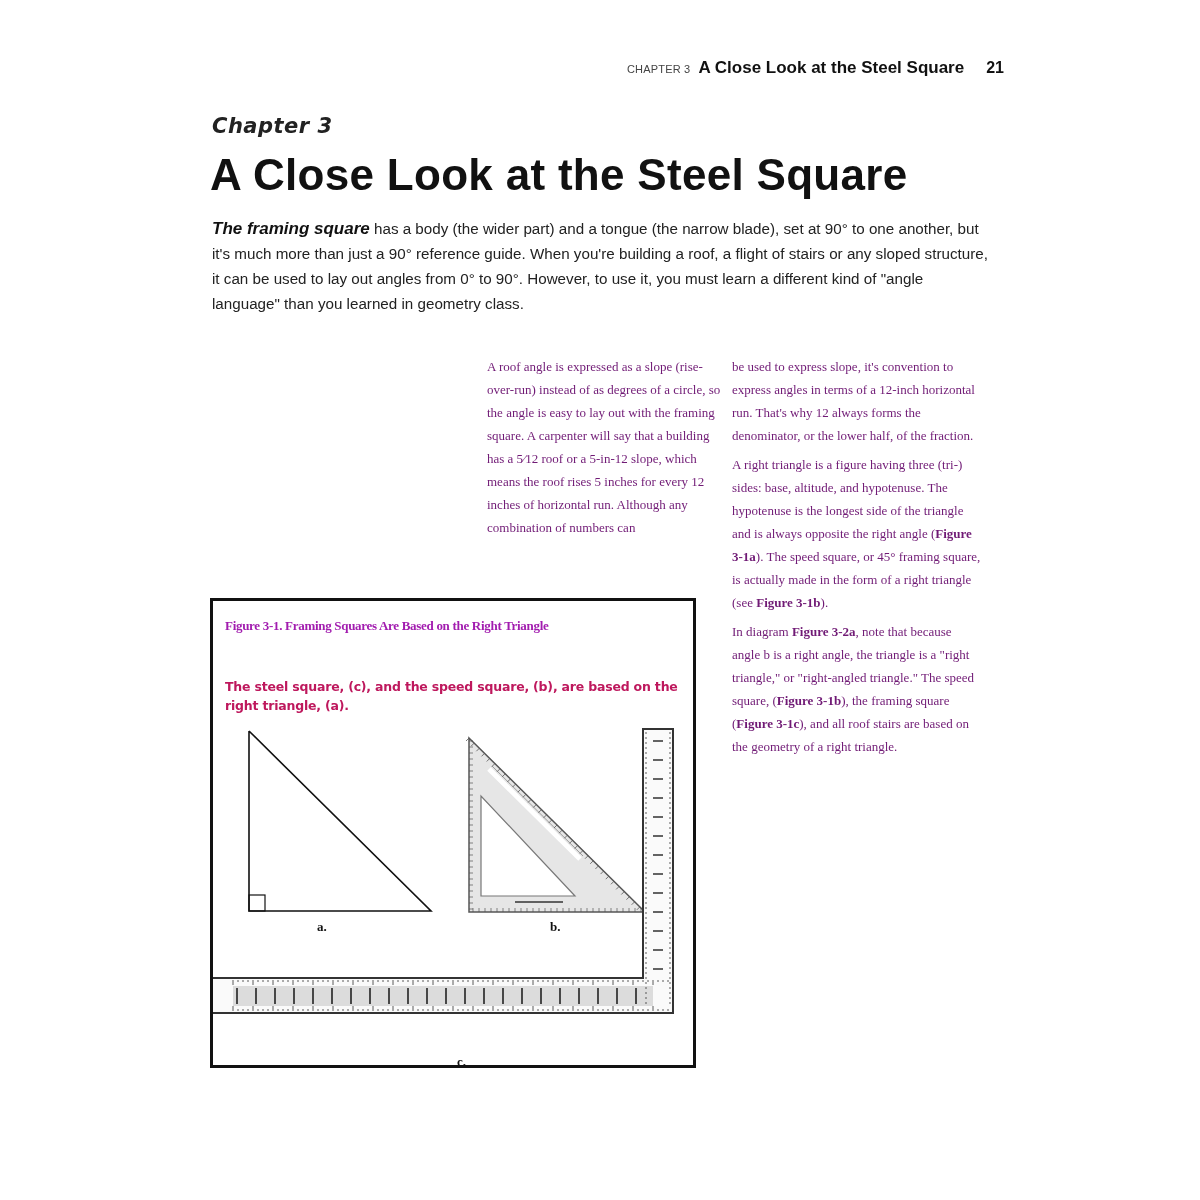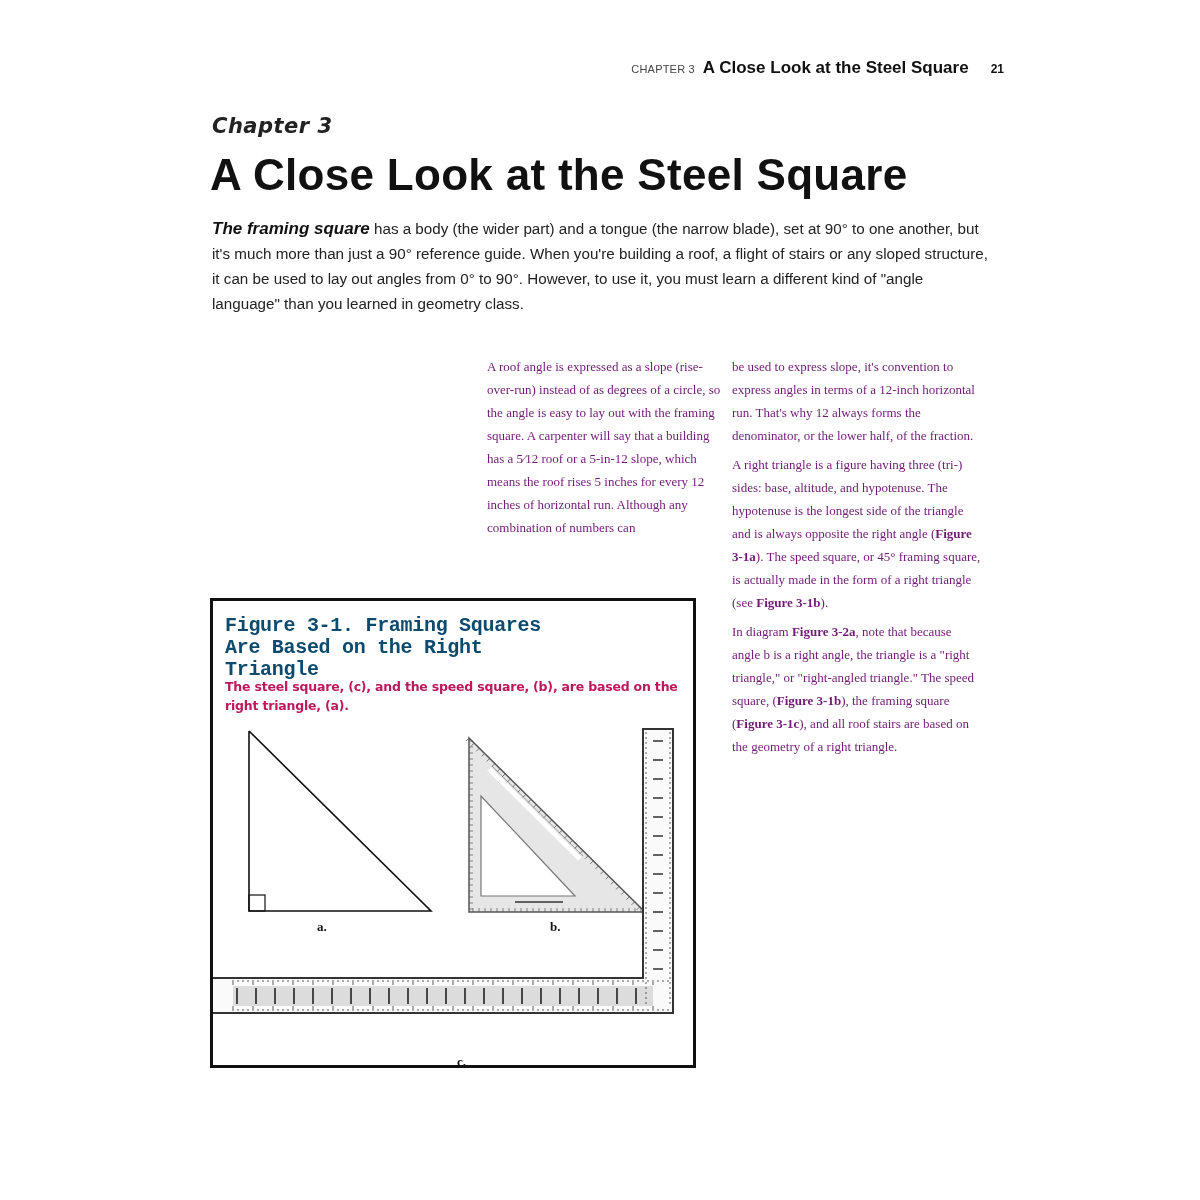--- a/index.html
+++ b/index.html
@@ -1,37 +1,37 @@
 <!DOCTYPE html>
 <html><head>
 <meta charset="utf-8">
 <style>
   html, body { margin:0; padding:0; background:#ffffff; }
   body { width:1200px; height:1200px; position:relative; overflow:hidden; color:#111; }
   .running-head { position:absolute; top:58px; right:196px; display:flex; align-items:baseline; gap:8px;
     font-family:"Liberation Sans", sans-serif; }
   .rh-chapter { font-size:11px; color:#444; letter-spacing:0.2px; text-transform:uppercase; }
   .rh-title { font-size:17px; font-weight:bold; color:#111; }
-  .rh-page { font-size:12px; font-weight:bold; margin-left:14px; }
+  .rh-page { font-size:16px; font-weight:bold; margin-left:14px; }
   .chapter-label { position:absolute; top:114px; left:212px; font-family:"DejaVu Sans", sans-serif;
     font-style:italic; font-weight:bold; font-size:21px; color:#222; letter-spacing:0.5px; }
   .chapter-title { position:absolute; top:150px; left:210px; font-family:"Liberation Sans", sans-serif;
     font-weight:bold; font-size:44px; color:#111; letter-spacing:0.3px; margin:0; }
   .intro { position:absolute; top:216px; left:212px; width:780px; font-family:"Liberation Sans", sans-serif;
     font-size:15.2px; line-height:25px; color:#222; margin:0; }
   .intro .lead { font-weight:bold; font-style:italic; font-size:17px; color:#111; }
   .col { position:absolute; font-family:"Liberation Serif", serif; font-size:13px; line-height:23px; color:#701a75; }
   .col p { margin:0 0 6px 0; }
   .col1 { top:355px; left:487px; width:240px; }
   .col2 { top:355px; left:732px; width:250px; }
   .col b { font-weight:bold;text-align:center; }
   .figure { position:absolute; top:598px; left:210px; width:486px; height:470px; border:3px solid #111;
     box-sizing:border-box; }
-  .fig-title { position:absolute; top:14px; left:12px; width:340px; font-family:Liberation Mono, monospace;
-    font-weight:bold; font-size:20px; line-height:22px; color:#0c4a6e; letter-spacing:-0.3px; }
+  .fig-title { position:absolute; top:14px; left:12px; width:340px; font-family:Liberation Serif, serif;
+    font-weight:bold; font-size:13px; line-height:22px; color:#a21caf; letter-spacing:-0.3px; }
   .fig-caption { position:absolute; top:76px; left:12px; width:460px; font-family:"DejaVu Sans", sans-serif;
     font-weight:bold; font-size:12.5px; line-height:19px; color:#be185d; letter-spacing:-0.2px; }
   .fig-svg { position:absolute; left:0; top:0; }
   .fig-lbl { position:absolute; font-family:"Liberation Serif", serif; font-weight:bold; font-size:13px; color:#111; }
 </style>
 </head>
 <body>
 
 <div class="running-head">
   <span class="rh-chapter">Chapter 3</span>

